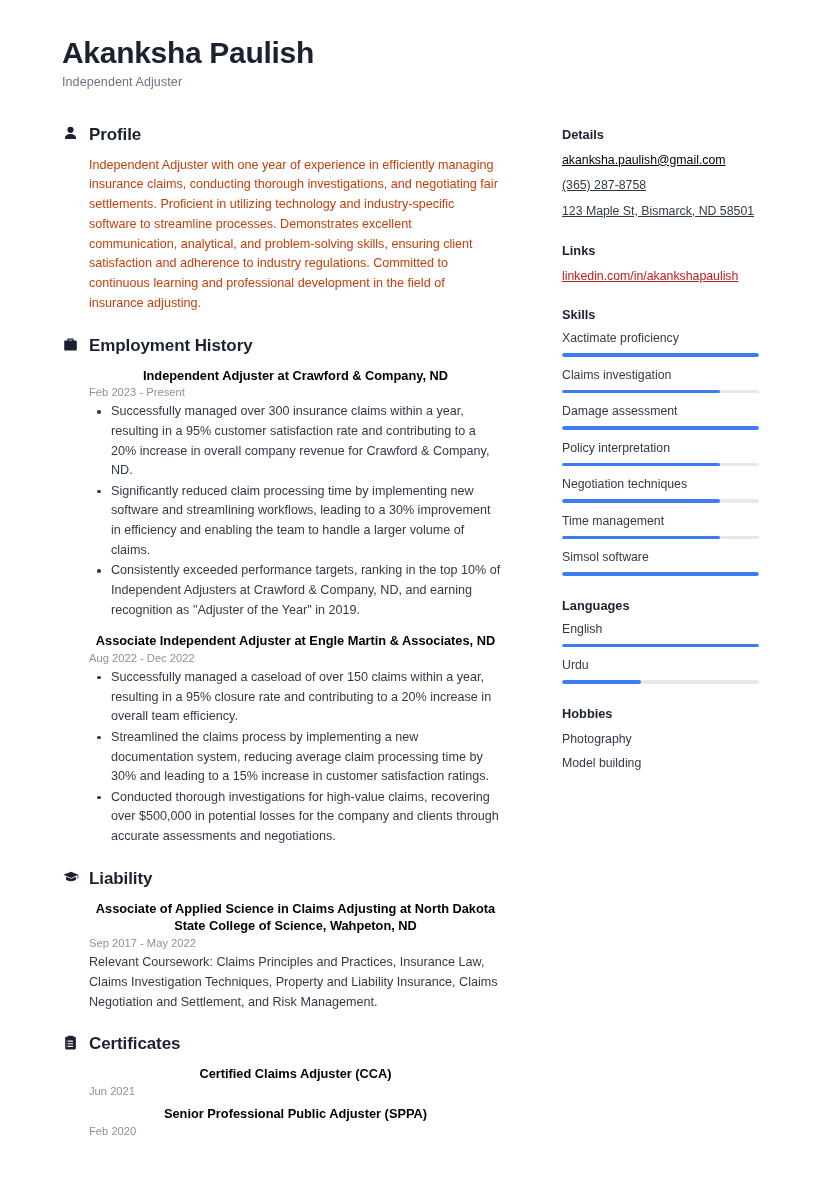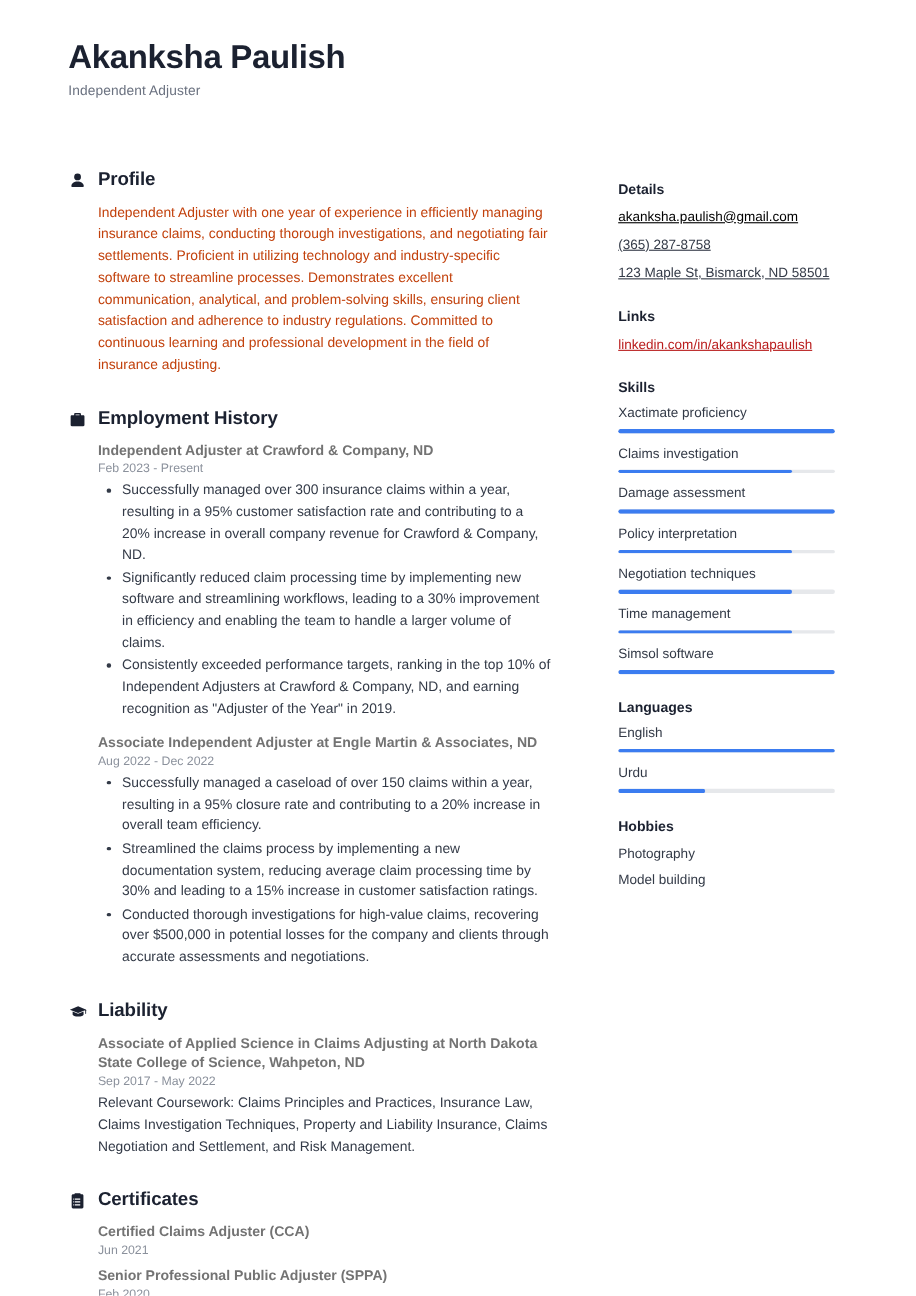--- a/index.html
+++ b/index.html
@@ -54,32 +54,30 @@
     width: 458px;
     flex: 0 0 458px;
     padding-right: 18px;
   }
 
   .col-side {
     width: 215px;
     flex: 0 0 215px;
     margin-left: 42px;
     padding-top: 2px;
-    margin-top: 37px;
   }
 
   
   .section { margin-bottom: 22px; }
 
   .section-head {
     display: flex;
-    align-items: flex-end;
+    align-items: flex-start;
     gap: 10px;
     margin-bottom: 11px;
-    margin-top: 28px;
   }
 
   .section-icon {
     width: 17px;
     height: 17px;
     flex: 0 0 17px;
     display: flex;
     align-items: center;
     justify-content: center;
     color: #1b2130;
@@ -101,22 +99,23 @@
     color: #c2410c;
   }
 
   
   .entry { margin-bottom: 12px; }
   .entry:last-child { margin-bottom: 0; }
 
   .entry-title {
     font-size: 12.8px;
     font-weight: 700;
-    color: #737373;
+    color: #000000;
     line-height: 1.38;
+    text-align: center;
   }
 
   .entry-date {
     font-size: 11.2px;
     color: #8b919c;
     margin-top: 2px;
     margin-bottom: 4px;
   }
 
   .entry-desc {

